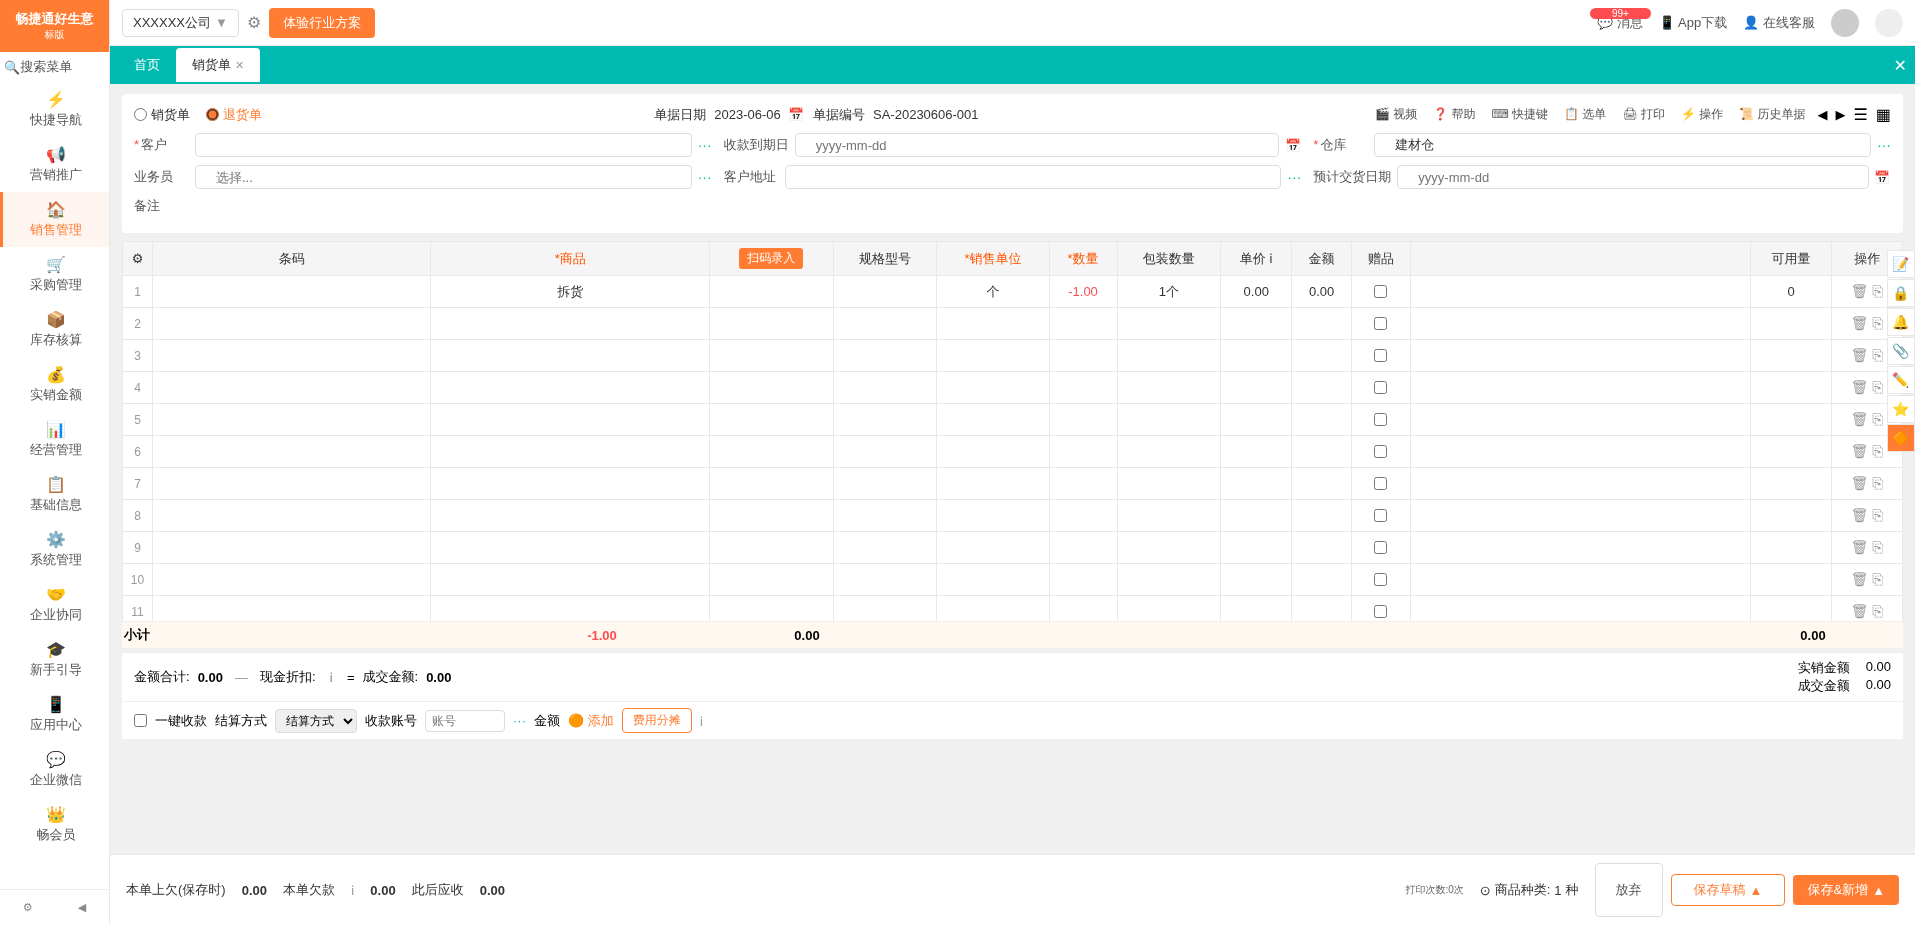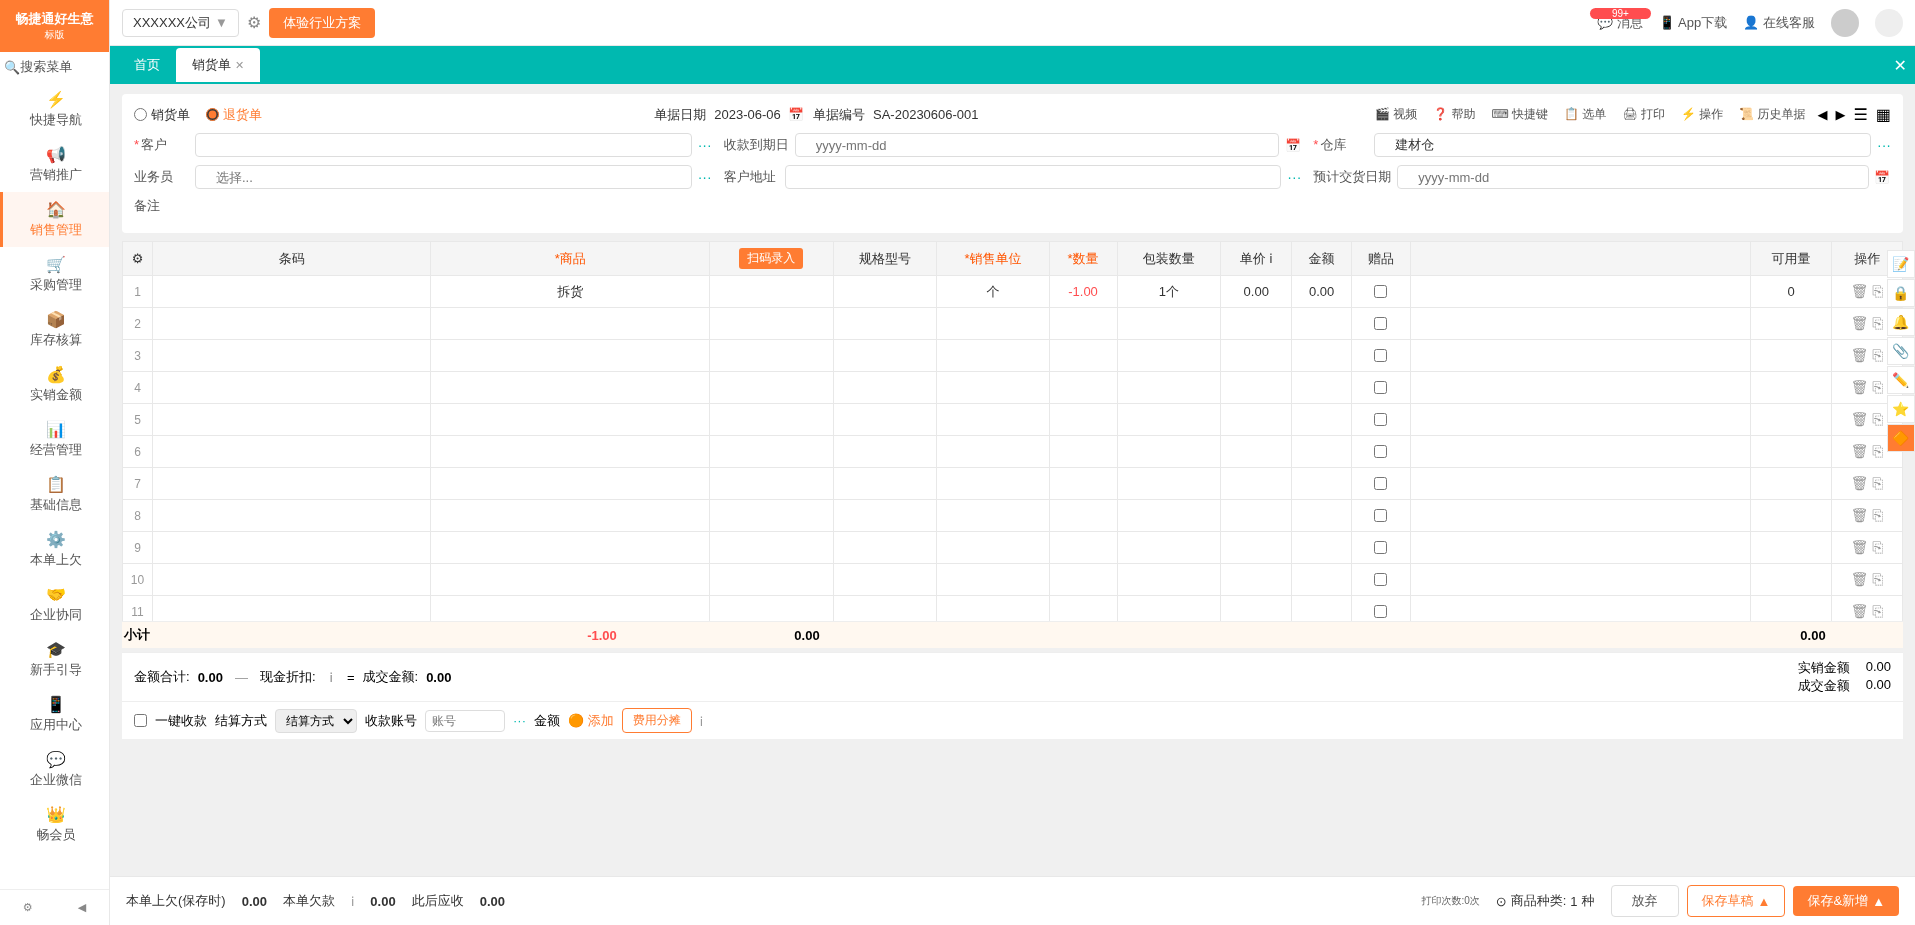--- a/index.html
+++ b/index.html
@@ -77,22 +77,22 @@
     .payment-row { background: #fff; padding: 6px 12px; display: flex; align-items: center; gap: 8px; font-size: 13px; border-top: 1px solid #eee; }
     .payment-row .orange-dot { color: #ff7c32; }
     .feefen-btn { border: 1px solid #ff7c32; color: #ff7c32; border-radius: 4px; padding: 3px 10px; cursor: pointer; background: #fff; font-size: 12px; }
 
     
     .bottom-bar { background: #fff; padding: 8px 16px; display: flex; align-items: center; border-top: 1px solid #e8e8e8; }
     .bottom-left { display: flex; align-items: center; gap: 16px; font-size: 13px; color: #333; flex: 1; }
     .bottom-center { display: flex; align-items: center; gap: 8px; font-size: 13px; color: #333; }
     .print-info { font-size: 10px; color: #666; }
     .bottom-actions { display: flex; align-items: center; gap: 8px; }
-    .discard-btn { border: 1px solid #ddd; color: #555; border-radius: 4px; padding: 6px 20px; cursor: pointer; background: #fff; font-size: 13px; text-align: center; }
-    .save-draft-btn { border: 1px solid #ff7c32; color: #ff7c32; border-radius: 4px; padding: 6px 14px; cursor: pointer; background: #fff; font-size: 13px; display: flex; align-items: center; gap: 4px; }
+    .discard-btn { border: 1px solid #ddd; color: #555; border-radius: 4px; padding: 17px 20px; cursor: pointer; background: #fff; font-size: 13px; text-align: center; }
+    .save-draft-btn { border: 1px solid #ff7c32; color: #ff7c32; border-radius: 4px; padding: 6px 22px; cursor: pointer; background: #fff; font-size: 13px; display: flex; align-items: center; gap: 4px; }
     .save-new-btn { background: #ff7c32; color: #fff; border: none; border-radius: 4px; padding: 6px 14px; cursor: pointer; font-size: 13px; display: flex; align-items: center; gap: 4px; }
     .side-icon-btn { width: 28px; height: 28px; background: #fff; border: 1px solid #e8e8e8; display: flex; align-items: center; justify-content: center; cursor: pointer; font-size: 14px; color: #888; }
     .side-icon-btn.orange { background: #ff7c32; color: #fff; }
 
     .table-container { overflow: auto; max-height: 380px; }
 
     .checkbox-cell { display: flex; justify-content: center; align-items: center; }
     input[type=checkbox] { accent-color: #00b9b0; }
 
     .delete-icon { color: #999; cursor: pointer; font-size: 14px; }
@@ -137,21 +137,21 @@
   <div class="sidebar-item">
     <span class="icon">📊</span>
     <span>经营管理</span>
   </div>
   <div class="sidebar-item">
     <span class="icon">📋</span>
     <span>基础信息</span>
   </div>
   <div class="sidebar-item">
     <span class="icon">⚙️</span>
-    <span>本单上欠</span>
+    <span>系统管理</span>
   </div>
   <div class="sidebar-item">
     <span class="icon">🤝</span>
     <span>企业协同</span>
   </div>
   <div class="sidebar-item">
     <span class="icon">🎓</span>
     <span>新手引导</span>
   </div>
   <div class="sidebar-item">

